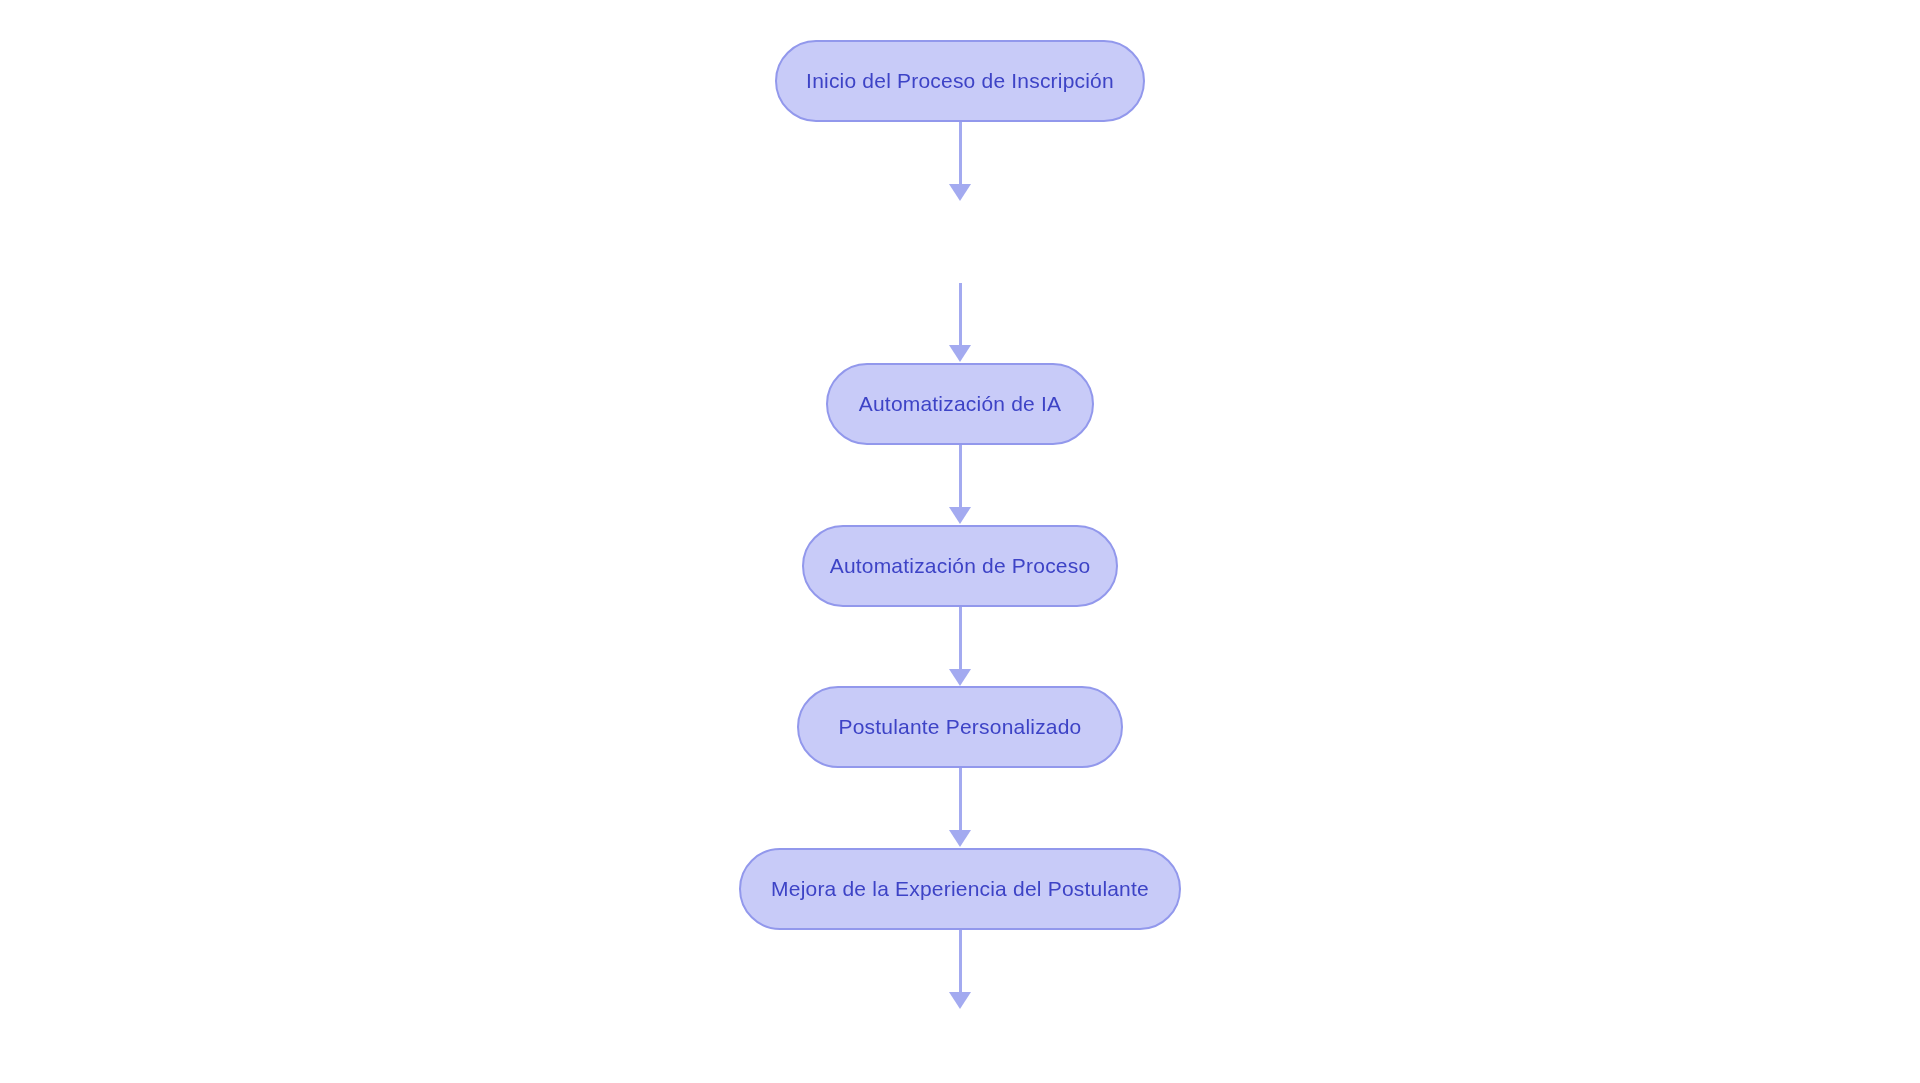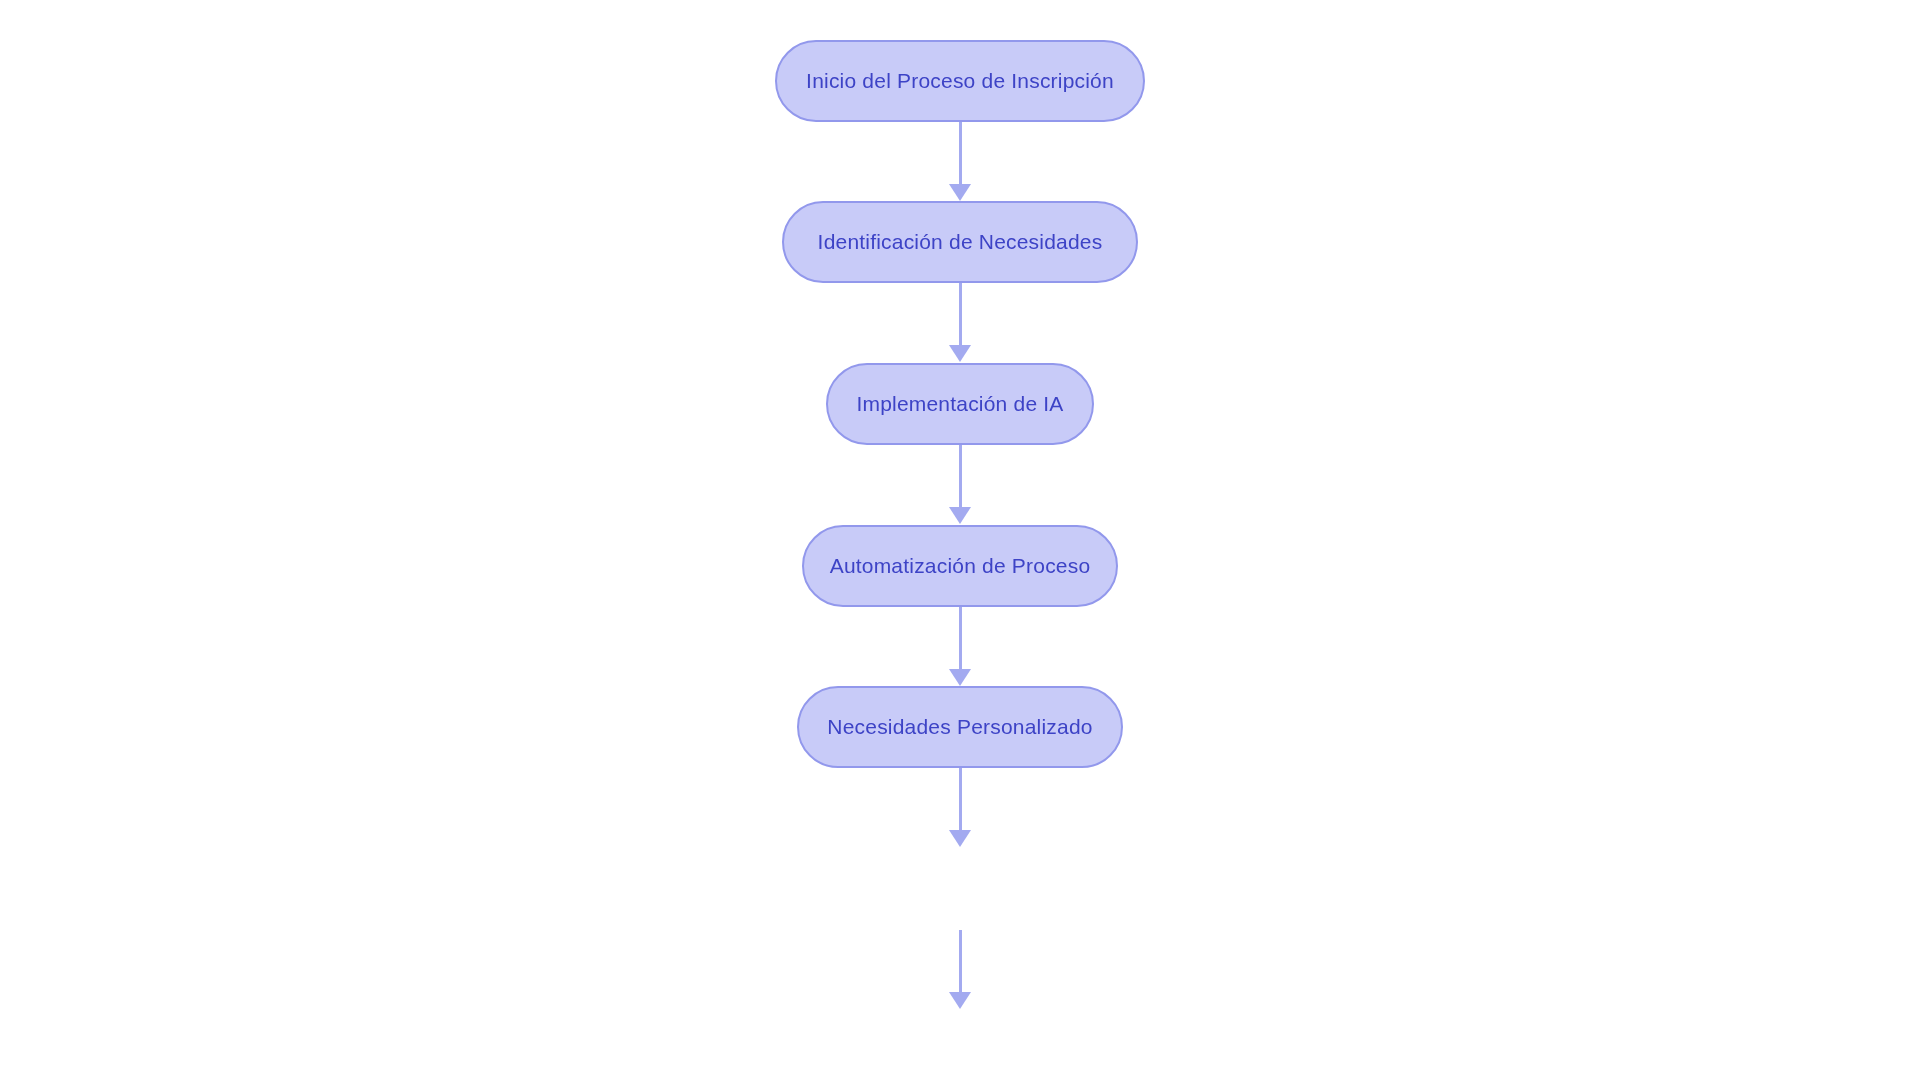--- a/index.html
+++ b/index.html
@@ -63,56 +63,56 @@
 
   <div class="node" style="top:13px;  width:370px;">
     <span>Inicio del Proceso de Inscripción</span>
   </div>
 
   <div class="arrow" style="top:95px;">
     <div class="line"></div>
     <div class="head"></div>
   </div>
 
-  <div class="node" style="top:174px; width:356px;">
-    <span>Identificación de Necesidades</span>
-  </div>
 
   <div class="arrow" style="top:256px;">
     <div class="line"></div>
     <div class="head"></div>
   </div>
 
   <div class="node" style="top:336px; width:268px;">
-    <span>Implementación de IA</span>
+    <span>Automatización de IA</span>
   </div>
 
   <div class="arrow" style="top:418px;">
     <div class="line"></div>
     <div class="head"></div>
   </div>
 
   <div class="node" style="top:498px; width:316px;">
     <span>Automatización de Proceso</span>
   </div>
 
   <div class="arrow" style="top:580px;">
     <div class="line"></div>
     <div class="head"></div>
   </div>
 
   <div class="node" style="top:659px; width:326px;">
-    <span>Necesidades Personalizado</span>
+    <span>Postulante Personalizado</span>
   </div>
 
   <div class="arrow" style="top:741px;">
     <div class="line"></div>
     <div class="head"></div>
   </div>
 
+  <div class="node" style="top:821px; width:442px;">
+    <span>Mejora de la Experiencia del Postulante</span>
+  </div>
 
   <div class="arrow" style="top:903px;">
     <div class="line"></div>
     <div class="head"></div>
   </div>
 
 
 </div>
 
 </body></html>

